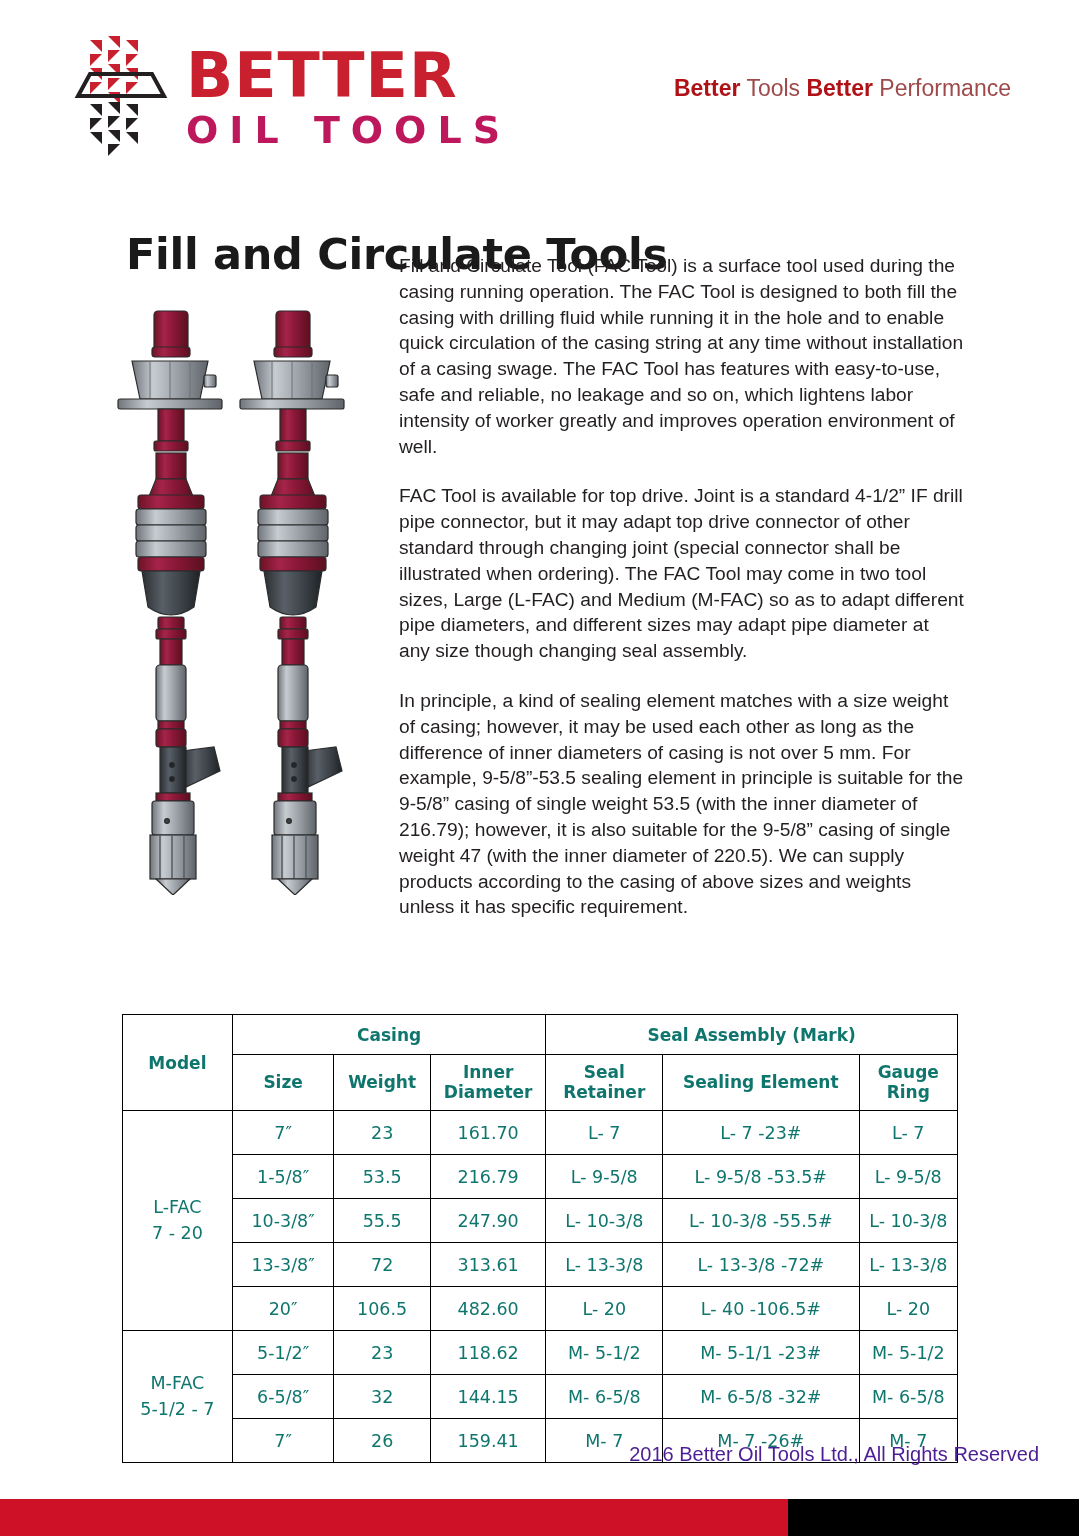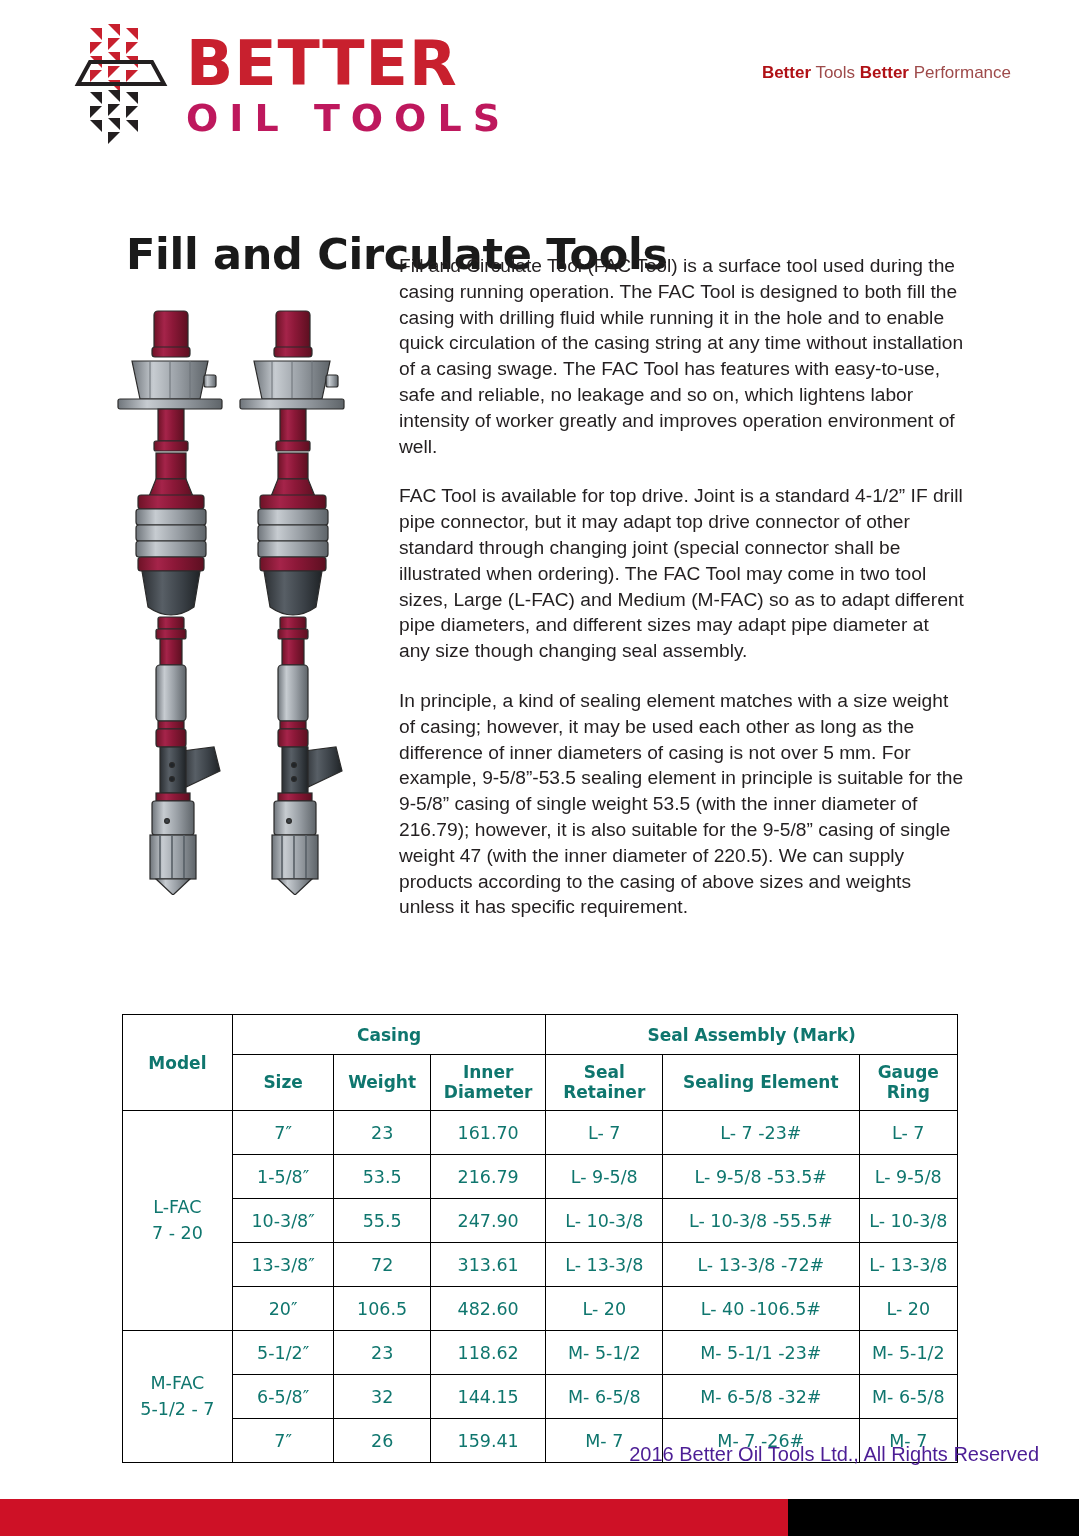--- a/index.html
+++ b/index.html
@@ -12,21 +12,21 @@
     height: 1536px;
     position: relative;
     overflow: hidden;
     font-family: "Liberation Sans", sans-serif;
     color: #231f20;
   }
 
   
   #header {
     position: absolute;
-    left: 0; top: 0;
+    left: 0; top: 12px;
     width: 1079px;
     height: 160px;
   }
   #logo-block {
     position: absolute;
     left: 68px; top: 22px;
     display: flex;
     align-items: center;
   }
   #logo-mark {
@@ -50,21 +50,21 @@
     font-weight: bold;
     letter-spacing: 11px;
     color: #be185d;
     margin-top: 4px;
     font-family: "DejaVu Sans", sans-serif;
   }
   #tagline {
     position: absolute;
     right: 68px;
     top: 63px;
-    font-size: 17px;
+    font-size: 23px;
     white-space: nowrap;
     font-family: "Liberation Sans", sans-serif;
   }
   .tag-bold { font-weight: bold; color: #B01116; }
   .tag-reg  { font-weight: normal; color: #9E4A4A; }
 
   
   #page-title {
     position: absolute;
     left: 126px;

